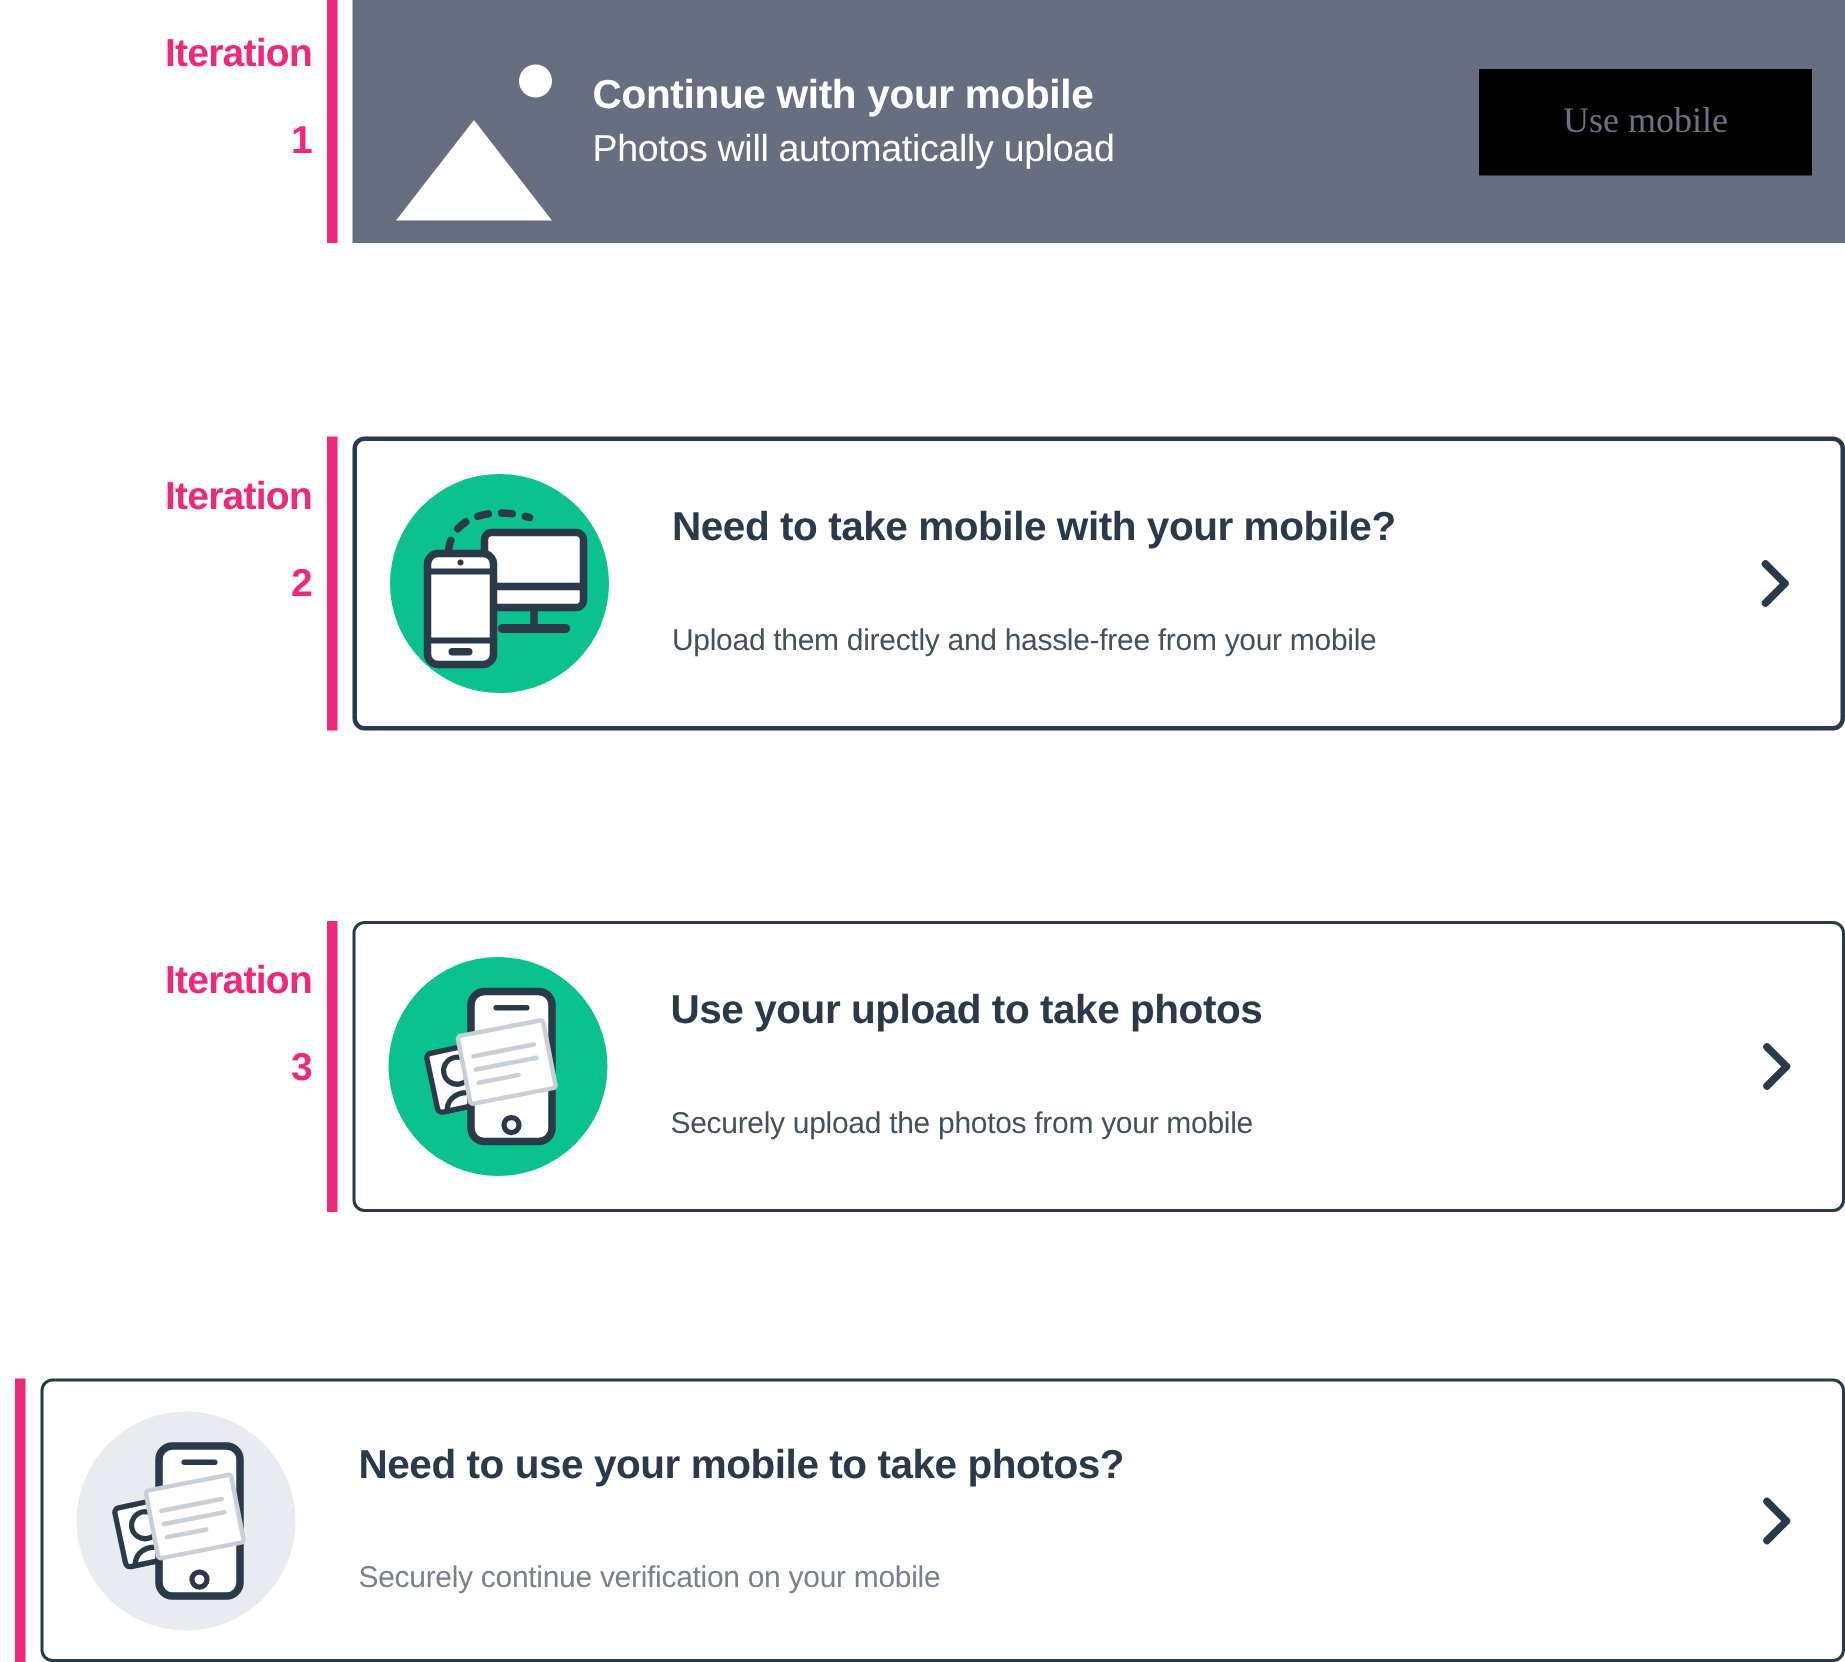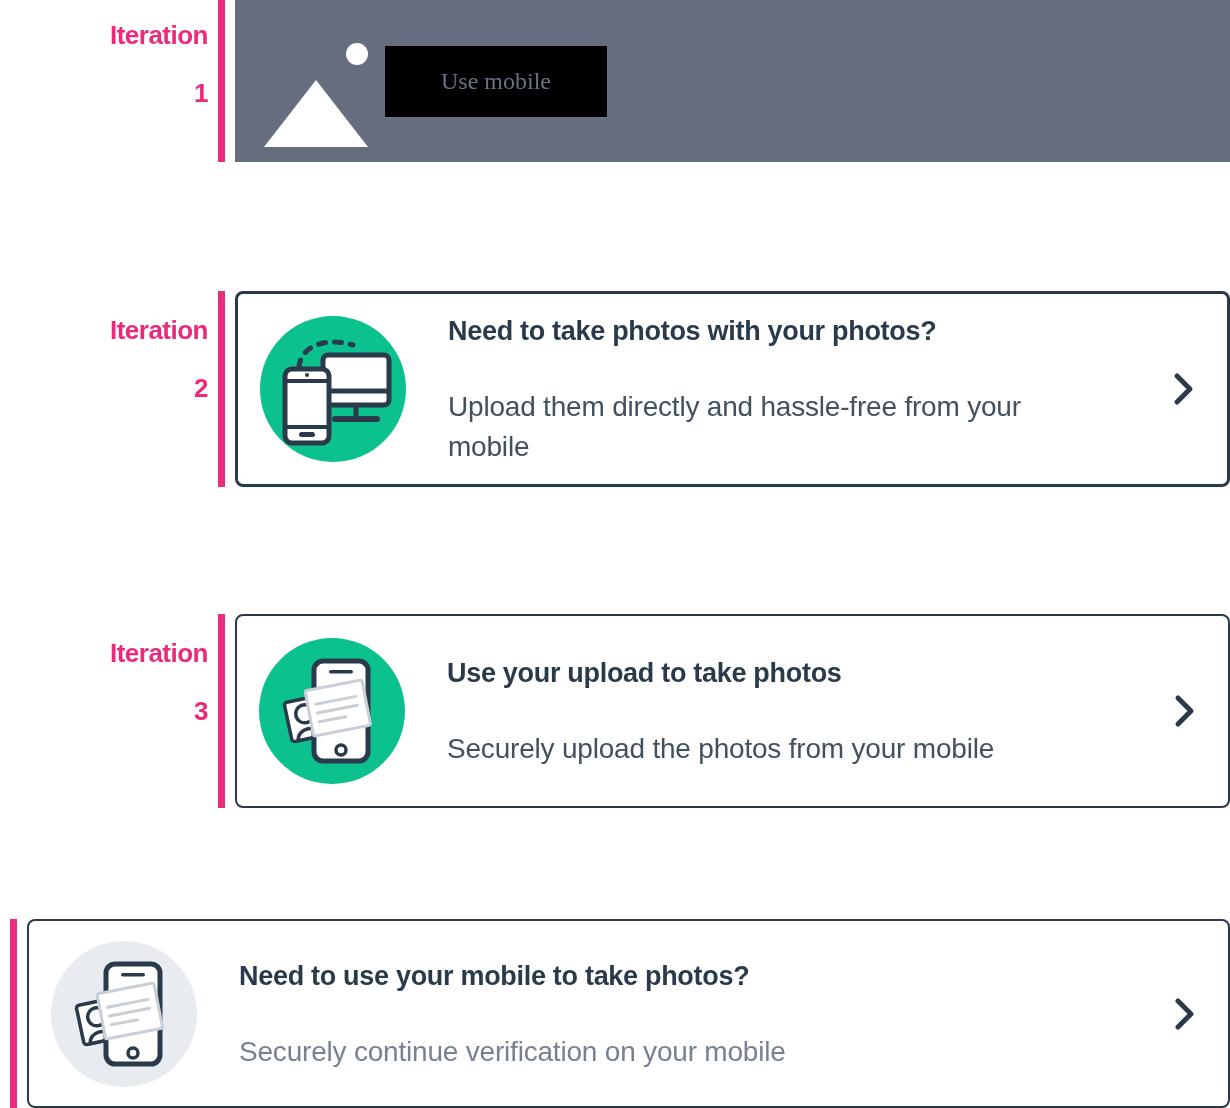--- a/index.html
+++ b/index.html
@@ -156,21 +156,21 @@
     padding-right: 20px;
   }
   .card-title {
     font-size: 27px;
     font-weight: bold;
     color: #2b3a4a;
     line-height: 40px;
     letter-spacing: -0.3px;
   }
   .card-sub {
-    font-size: 28px;
+    font-size: 20px;
     color: #43505e;
     line-height: 40px;
     letter-spacing: -0.2px;
     max-width: 600px;
     margin-top: 36px;
   }
   .card-sub.muted { color: #78818f; }
 
   .chevron {
     flex: 0 0 40px;
@@ -194,20 +194,24 @@
       <div class="pink-bar"></div>
     </div>
     <div class="card-col">
       <div class="card-gray">
 
         <div class="placeholder-art">
           <div class="ph-circle"></div>
           <div class="ph-triangle"></div>
         </div>
 
+        <div class="gray-text">
+          <div class="gray-title">Continue with your mobile</div>
+          <div class="gray-sub">Photos will automatically upload</div>
+        </div>
 
         <button class="use-mobile-btn">Use mobile</button>
       </div>
     </div>
   </div>
 
   <div class="row" id="row-2">
     <div class="label-col">
       <div class="label-line">Iteration</div>
       <div class="label-line">2</div>
@@ -227,21 +231,21 @@
             <line x1="68" y1="96" x2="110" y2="96" stroke="#2b3a4a" stroke-width="6" stroke-linecap="round"></line>
             <rect x="18" y="46" width="44" height="74" rx="7" fill="#ffffff" stroke="#2b3a4a" stroke-width="5"></rect>
             <line x1="20" y1="58" x2="60" y2="58" stroke="#2b3a4a" stroke-width="4"></line>
             <line x1="20" y1="104" x2="60" y2="104" stroke="#2b3a4a" stroke-width="4"></line>
             <circle cx="40" cy="52" r="2" fill="#2b3a4a"></circle>
             <rect x="32" y="109" width="16" height="5" rx="2.5" fill="#2b3a4a"></rect>
           </svg>
         </div>
 
         <div class="card-text">
-          <div class="card-title">Need to take photos with your photos?</div>
+          <div class="card-title">Need to take mobile with your mobile?</div>
           <div class="card-sub">Upload them directly and hassle-free from your mobile</div>
         </div>
 
         <div class="chevron">
           <svg width="26" height="36" viewBox="0 0 26 36" aria-hidden="true">
             <polyline points="7,5 20,18 7,31" fill="none" stroke="#2b3a4a" stroke-width="5" stroke-linecap="round" stroke-linejoin="round"></polyline>
           </svg>
         </div>
       </div>
     </div>

